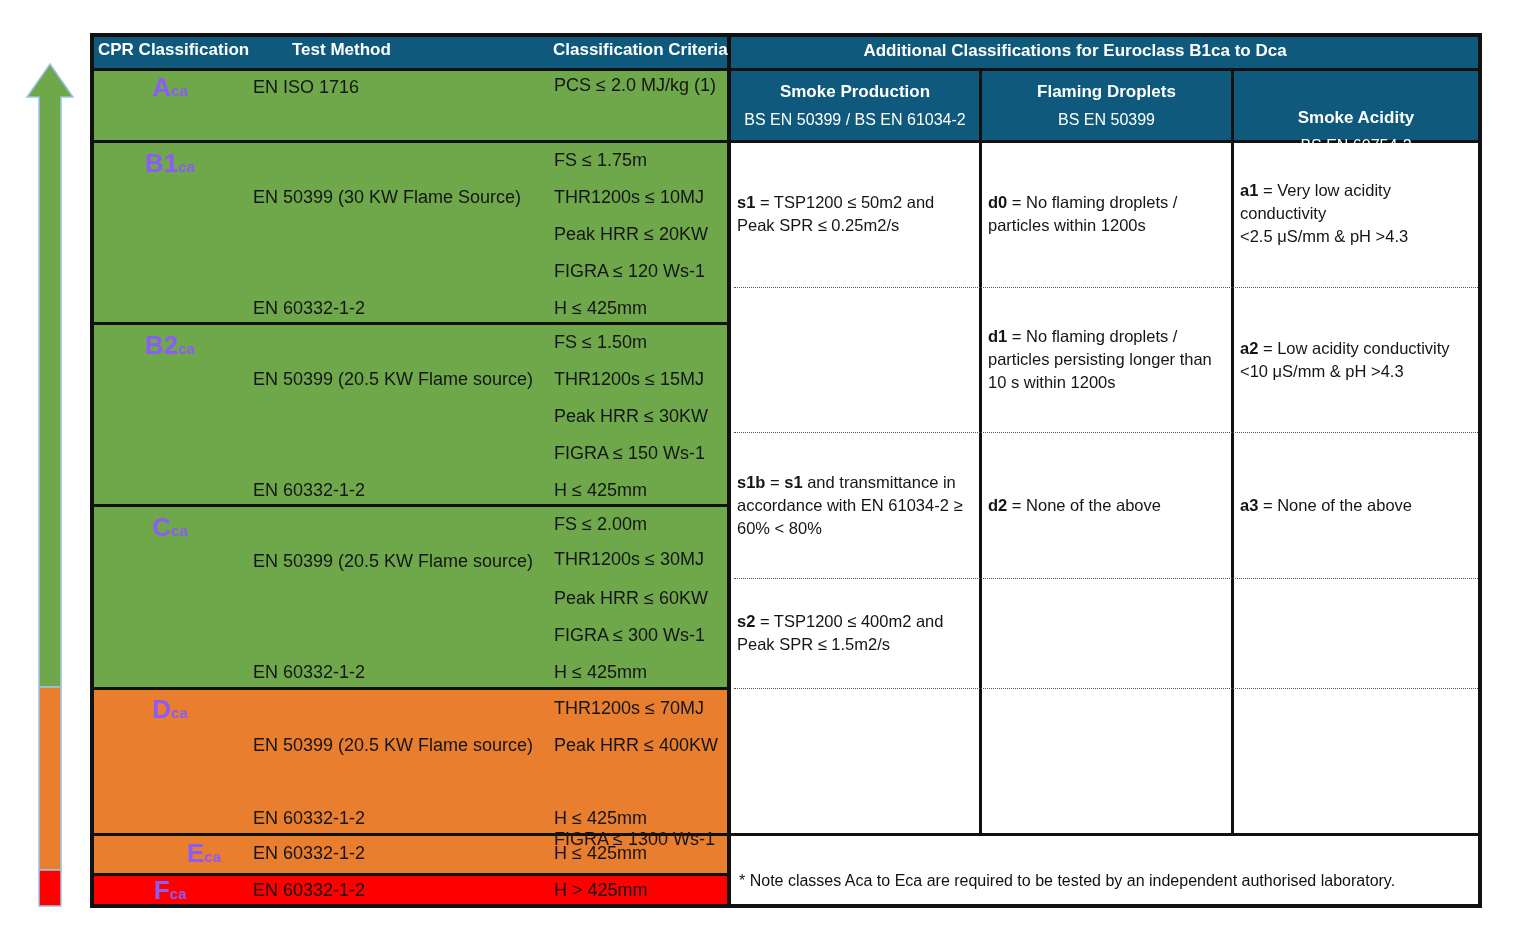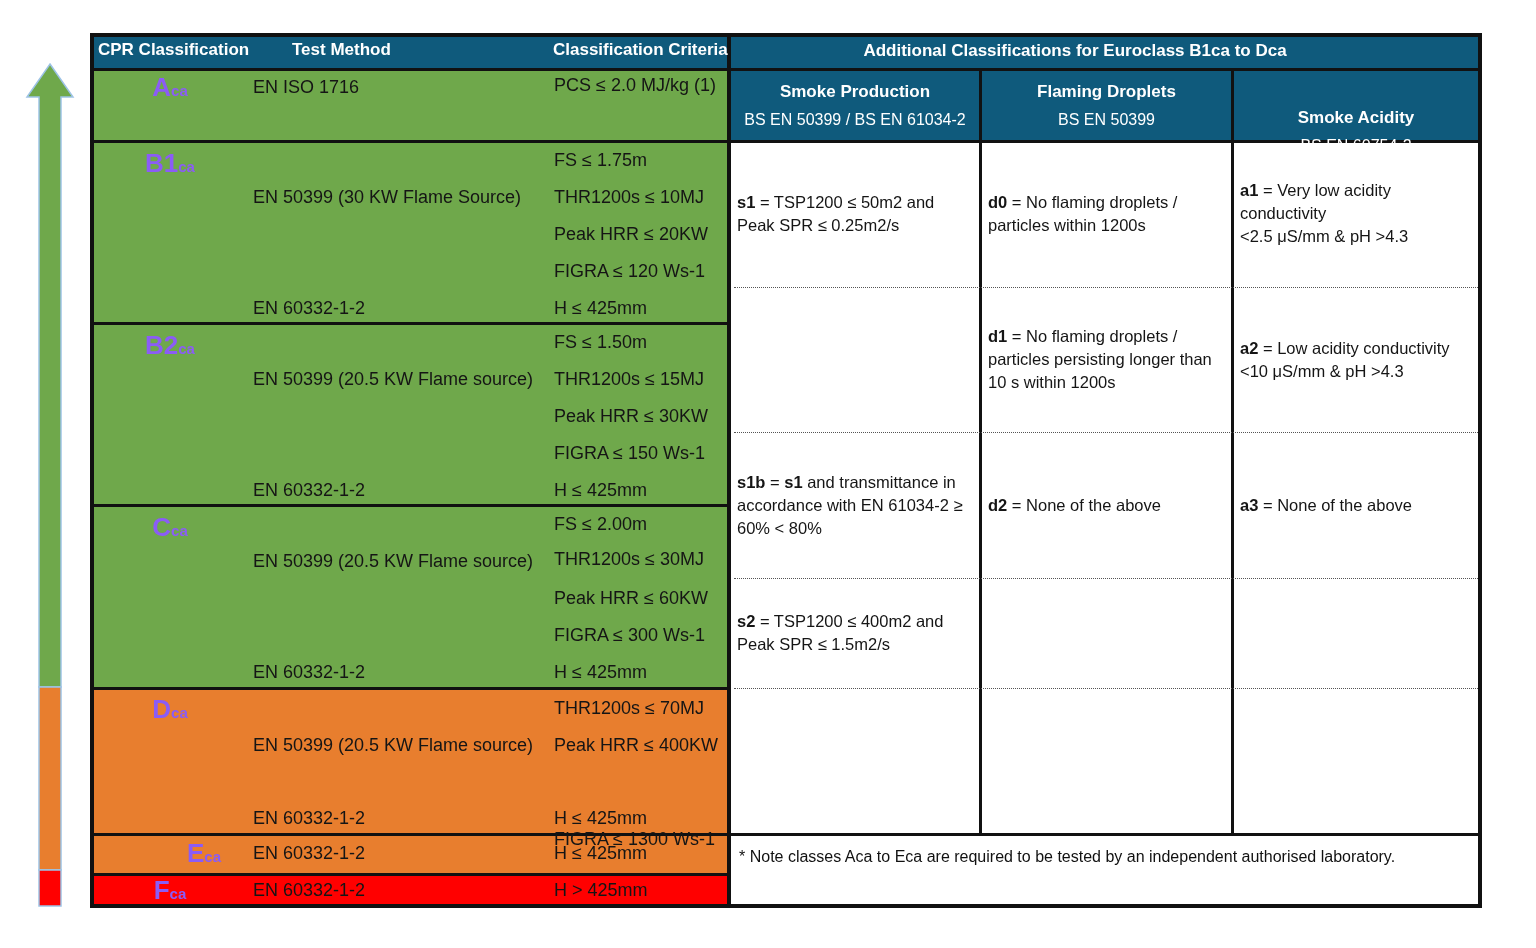--- a/index.html
+++ b/index.html
@@ -184,17 +184,17 @@
     <div class="rcell" style="left:1150px;top:110px;width:234px;height:141px;">
         <div><b>a1</b><span> = Very low acidity conductivity</span><br><span>&lt;2.5 μS/mm &amp; pH &gt;4.3</span></div>
       </div>
     <div class="rcell" style="left:1150px;top:257px;width:234px;height:139px;">
         <div><b>a2</b><span> = Low acidity conductivity</span><br><span>&lt;10 μS/mm &amp; pH &gt;4.3</span></div>
       </div>
     <div class="rcell" style="left:1150px;top:402px;width:234px;height:140px;">
         <div><b>a3</b><span> = None of the above</span></div>
       </div>
 
-    <div class="note-row" style="left:649px;top:791px;width:736px;height:66px;">* Note classes Aca to Eca are required to be tested by an independent authorised laboratory.</div>
+    <div class="note-row" style="left:649px;top:815px;width:736px;height:66px;">* Note classes Aca to Eca are required to be tested by an independent authorised laboratory.</div>
 
     <div class="tbl-border"></div>
   </div>
 </div>
 
 </body></html>

